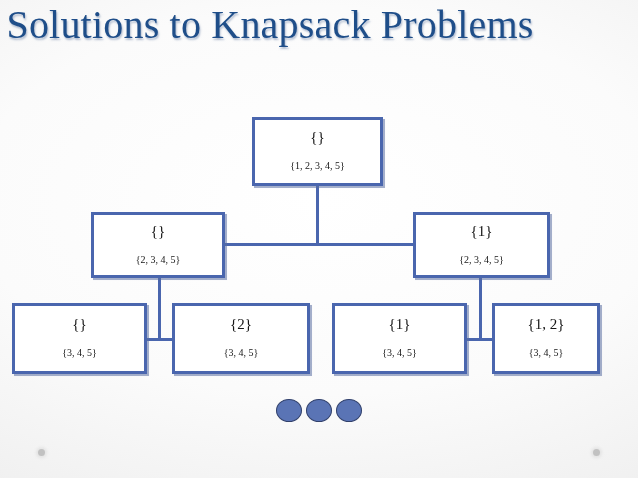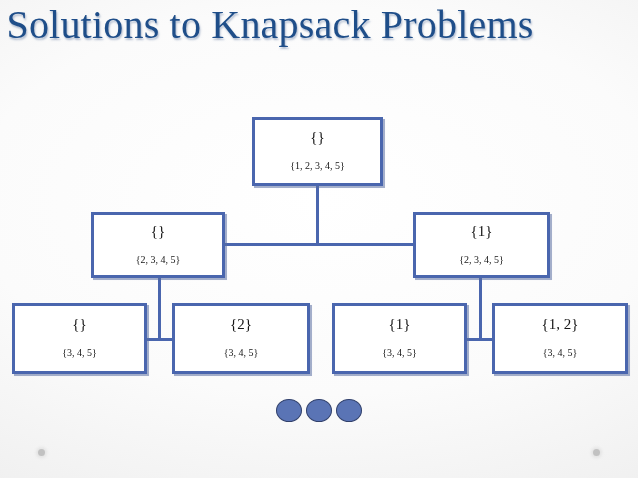--- a/index.html
+++ b/index.html
@@ -145,21 +145,21 @@
   <div class="node" style="left:172px; top:303px; width:138px; height:71px;">
     <div class="line1">{2}</div>
     <div class="line2">{3, 4, 5}</div>
   </div>
 
   <div class="node" style="left:332px; top:303px; width:135px; height:71px;">
     <div class="line1">{1}</div>
     <div class="line2">{3, 4, 5}</div>
   </div>
 
-  <div class="node" style="left:492px; top:303px; width:136px; height:71px;">
+  <div class="node" style="left:492px; top:303px; width:108px; height:71px;">
     <div class="line1">{1, 2}</div>
     <div class="line2">{3, 4, 5}</div>
   </div>
 
   <div id="dots">
     <span class="dot"></span>
     <span class="dot"></span>
     <span class="dot"></span>
   </div>
 

